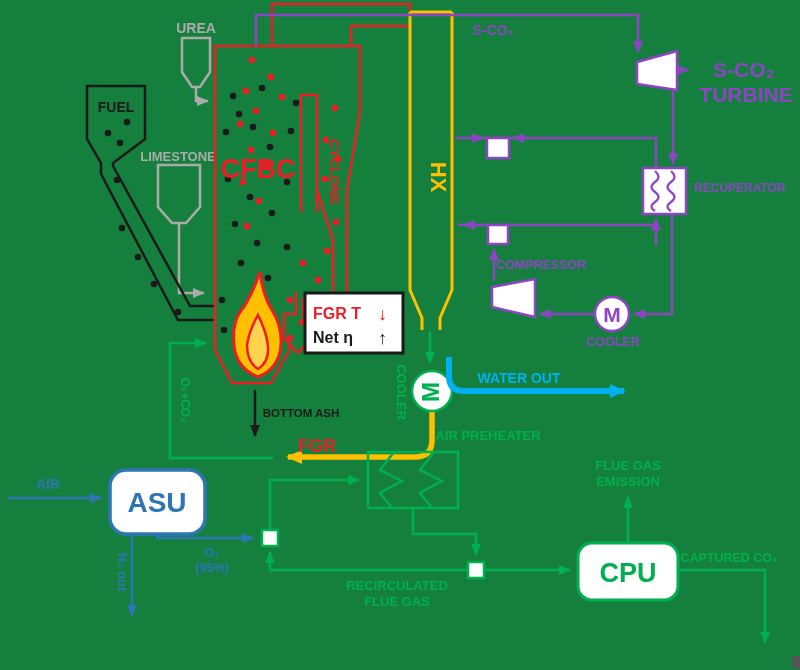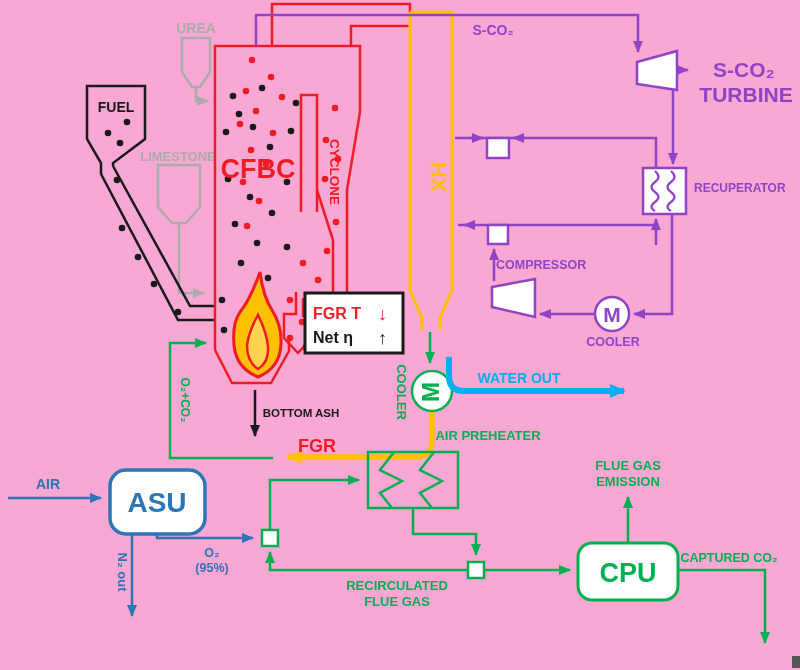--- a/index.html
+++ b/index.html
@@ -1,16 +1,16 @@
 <!DOCTYPE html>
 <html><head>
 <meta charset="utf-8">
 <style>
   html,body{margin:0;padding:0;background:#ffffff;}
-  .stage{position:relative;width:800px;height:670px;background:#f9a8d4;overflow:hidden;
+  .stage{position:relative;width:800px;height:670px;background:#15803d;overflow:hidden;
          font-family:"Liberation Sans","DejaVu Sans",sans-serif;}
   svg text{font-family:"Liberation Sans","DejaVu Sans",sans-serif;font-weight:bold;}
 </style>
 </head>
 <body>
 
 <div class="stage">
 <svg width="800" height="670" viewBox="0 0 800 670">
   <defs>
     <marker id="ab" markerUnits="userSpaceOnUse" markerWidth="13" markerHeight="12" refX="11" refY="5" orient="auto">

